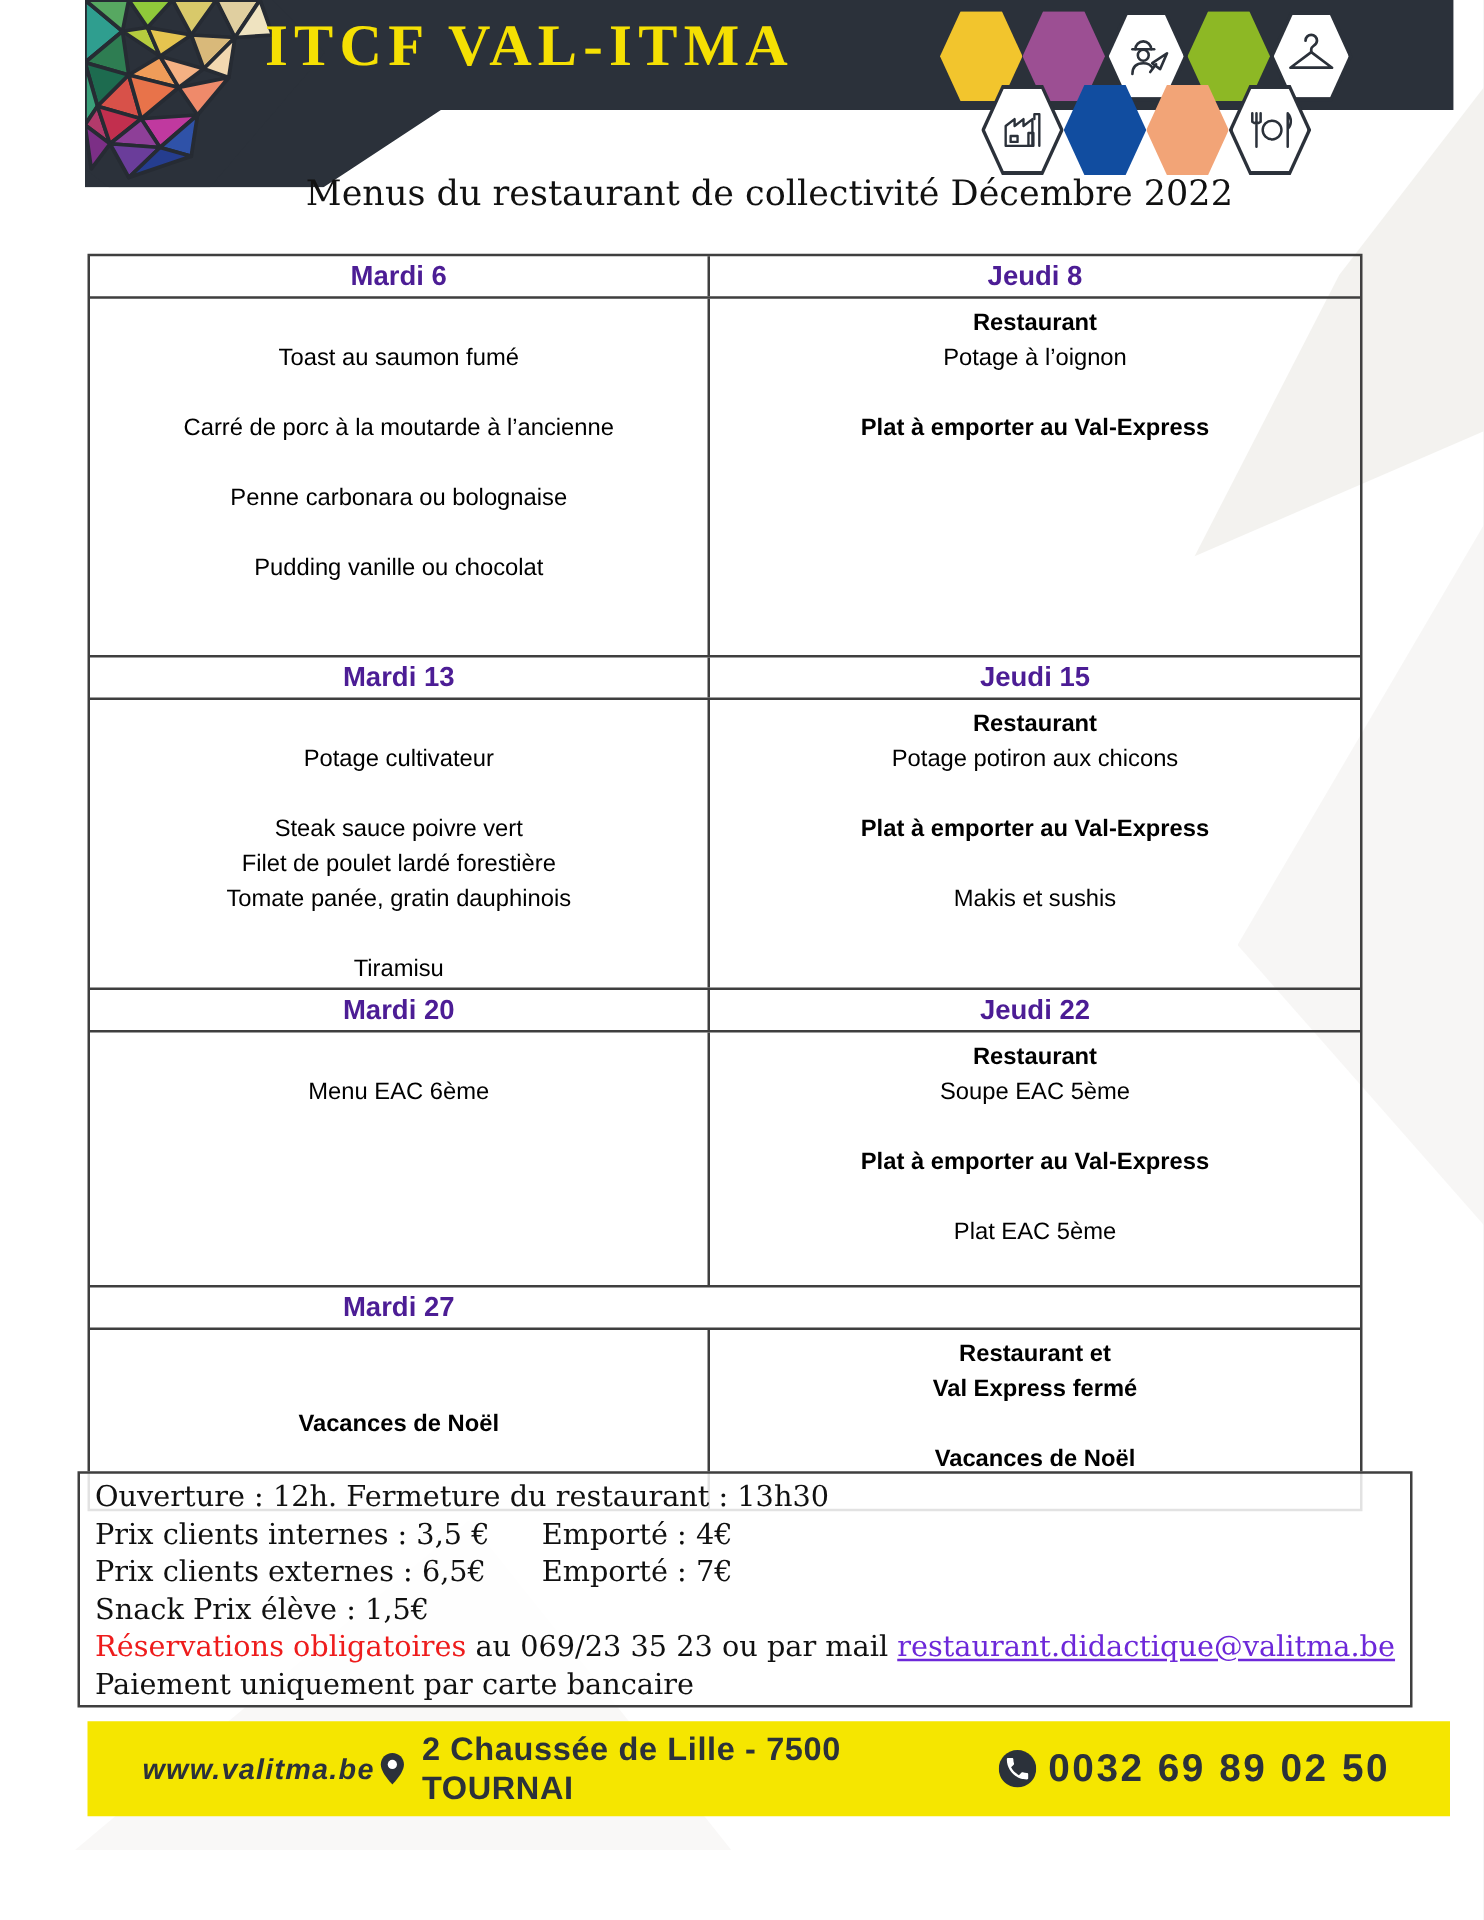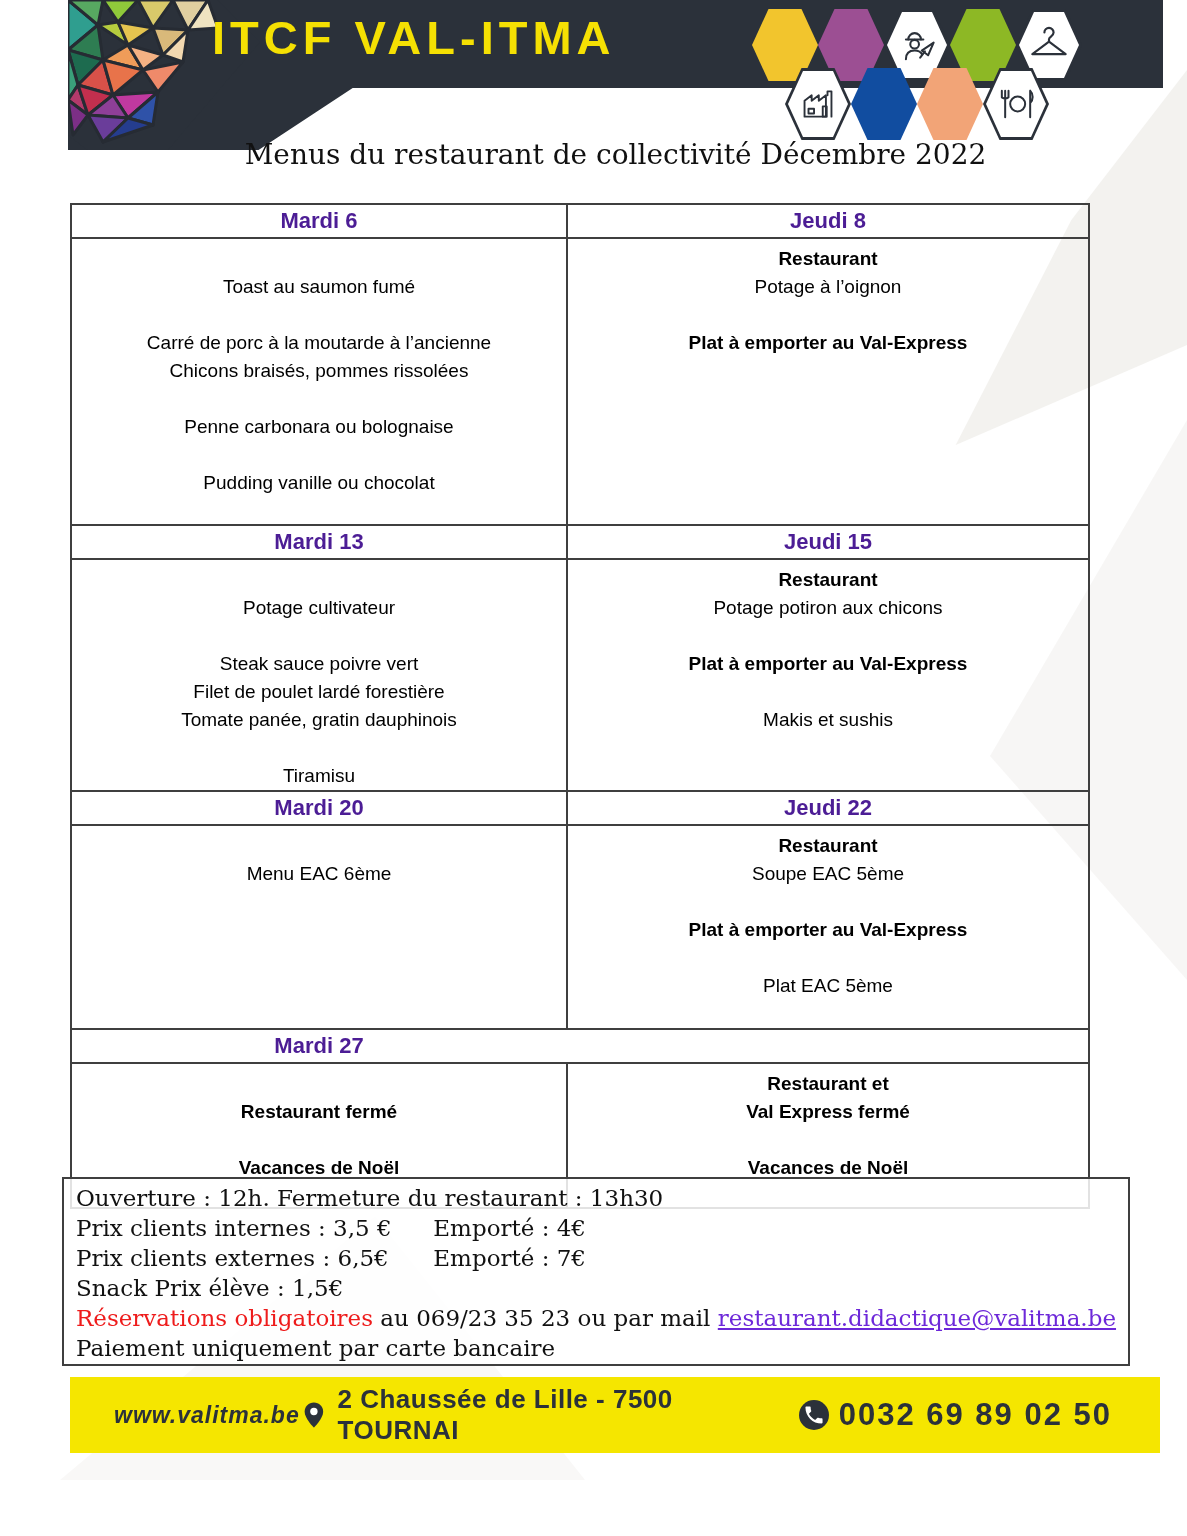--- a/index.html
+++ b/index.html
@@ -23,21 +23,21 @@
   
   .banner{
     position:absolute; left:68px; top:0; width:1095px; height:150px;
     background:#2b313a;
     clip-path:polygon(0 0, 100% 0, 100% 58.7%, 26% 58.7%, 17.4% 100%, 0 100%);
   }
   .mosaic{position:absolute; left:68px; top:0; width:192px; height:150px;}
   .brand-name{
     position:absolute; left:212px; top:10px; width:480px;
     font-size:47px; font-weight:700; letter-spacing:5px;
-    color:#f5e003; white-space:nowrap;
+    color:#f5e003; white-space:nowrap;font-family:Liberation Serif, serif;
   }
   
   .hex{position:absolute; width:66px; height:72px;
        clip-path:polygon(25% 0,75% 0,100% 50%,75% 100%,25% 100%,0 50%);}
   .hex .inner{position:absolute; left:3px; top:3px; width:60px; height:66px;
        background:#fff; clip-path:polygon(25% 0,75% 0,100% 50%,75% 100%,25% 100%,0 50%);
        display:flex; align-items:center; justify-content:center;}
   .hx-yellow{background:#f2c52d;}
   .hx-purple{background:#9c4f93;}
   .hx-green {background:#8db825;}
@@ -192,21 +192,20 @@
     <div class="day-row">
       <div class="day-cell">Mardi 6</div>
       <div class="day-cell col-right">Jeudi 8</div>
     </div>
     <div class="body-row br0">
       <div class="menu-cell">
           <div class="menu-line">&nbsp;</div>
           <div class="menu-line">Toast au saumon fumé</div>
           <div class="menu-line">&nbsp;</div>
           <div class="menu-line">Carré de porc à la moutarde à l’ancienne</div>
-          <div class="menu-line">Chicons braisés, pommes rissolées</div>
           <div class="menu-line">&nbsp;</div>
           <div class="menu-line">Penne carbonara ou bolognaise</div>
           <div class="menu-line">&nbsp;</div>
           <div class="menu-line">Pudding vanille ou chocolat</div>
         </div>
       <div class="menu-cell col-right">
           <div class="menu-line bold">Restaurant</div>
           <div class="menu-line">Potage à l’oignon</div>
           <div class="menu-line">&nbsp;</div>
           <div class="menu-line bold">Plat à emporter au Val-Express</div>
@@ -256,21 +255,20 @@
           <div class="menu-line">Plat EAC 5ème</div>
         </div>
     </div>
 
     <div class="day-row">
       <div class="day-cell">Mardi 27</div>
     </div>
     <div class="body-row br3">
       <div class="menu-cell">
           <div class="menu-line">&nbsp;</div>
-          <div class="menu-line bold">Restaurant fermé</div>
           <div class="menu-line">&nbsp;</div>
           <div class="menu-line bold">Vacances de Noël</div>
         </div>
       <div class="menu-cell col-right">
           <div class="menu-line bold">Restaurant et</div>
           <div class="menu-line bold">Val Express fermé</div>
           <div class="menu-line">&nbsp;</div>
           <div class="menu-line bold">Vacances de Noël</div>
         </div>
     </div>

